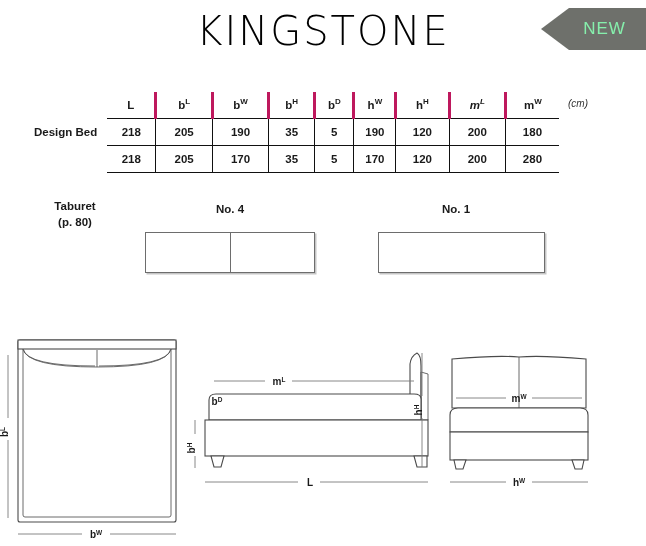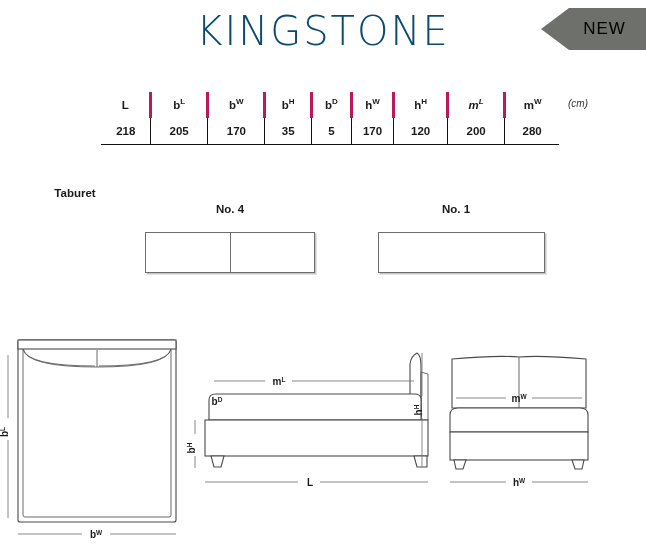--- a/index.html
+++ b/index.html
@@ -20,34 +20,34 @@
   #title {
     position: absolute;
     left: 0;
     top: 8px;
     width: 646px;
     text-align: center;
     font-family: "DejaVu Sans", sans-serif;
     font-weight: 300;
     font-size: 40px;
     letter-spacing: 2px;
-    color: #0c4a6e;
+    color: #000000;
     line-height: 46px;
   }
 
   
   #new-badge {
     position: absolute;
     left: 541px;
     top: 8px;
     width: 105px;
     height: 42px;
     background: #6e706b;
     clip-path: polygon(28px 0, 105px 0, 105px 42px, 28px 42px, 0 21px);
-    color: #000000;
+    color: #86efac;
     font-size: 17px;
     font-weight: 400;
     letter-spacing: 1px;
     display: flex;
     align-items: center;
     justify-content: center;
     padding-left: 22px;
     box-sizing: border-box;
   }
 
@@ -121,21 +121,21 @@
   .c-bD { width: 42px; margin-top: 20px; }
   .c-hW { width: 44px; }
   .c-hH { width: 58px; }
   .c-mL { width: 62px; font-style: italic; }
   .c-mW { width: 60px; }
 
   
   #taburet-label {
     position: absolute;
     left: 30px;
-    top: 185px;
+    top: 198px;
     width: 90px;
     text-align: center;
     font-size: 11.5px;
     font-weight: bold;
     line-height: 16px;
   }
   .tab-title {
     position: absolute;
     font-size: 11.5px;
     font-weight: bold;
@@ -230,40 +230,53 @@
       </th>
       <th class="hdr c-hH">
         <span>h</span><sup>H</sup>
       </th>
       <th class="hdr c-mL">
         <span>m</span><sup>L</sup>
       </th>
       <th class="hdr c-mW">
         <span>m</span><sup>W</sup>
       </th>
+    </tr>
+    <tr class="row-top">
+      <td class="rowlabel">Design Bed</td>
+      <td class="datacell first hsep-top hsep-bot">218</td>
+      <td class="datacell hsep-top hsep-bot">205</td>
+      <td class="datacell hsep-top hsep-bot">190</td>
+      <td class="datacell hsep-top hsep-bot">35</td>
+      <td class="datacell hsep-top hsep-bot">5</td>
+      <td class="datacell hsep-top hsep-bot">190</td>
+      <td class="datacell hsep-top hsep-bot">120</td>
+      <td class="datacell hsep-top hsep-bot">200</td>
+      <td class="datacell hsep-top hsep-bot">180</td>
     </tr>
     <tr class="row-bottom">
       <td class="rowlabel"></td>
       <td class="datacell first hsep-bot">218</td>
       <td class="datacell hsep-bot">205</td>
       <td class="datacell hsep-bot">170</td>
       <td class="datacell hsep-bot">35</td>
       <td class="datacell hsep-bot">5</td>
       <td class="datacell hsep-bot">170</td>
       <td class="datacell hsep-bot">120</td>
       <td class="datacell hsep-bot">200</td>
       <td class="datacell hsep-bot">280</td>
     </tr>
   </tbody>
     </table>
 </div>
 <div id="unit-label">(cm)</div>
 
 <div id="taburet-label">
   <div>Taburet</div>
+  <div>(p. 80)</div>
 </div>
 <div id="tab2-title" class="tab-title">No. 4</div>
 <div id="tab2-box" class="tab-box"></div>
 <div id="tab2-divider"></div>
 <div id="tab1-title" class="tab-title">No. 1</div>
 <div id="tab1-box" class="tab-box"></div>
 
 <svg id="drawings" viewBox="0 0 646 224">
 
   <g>

